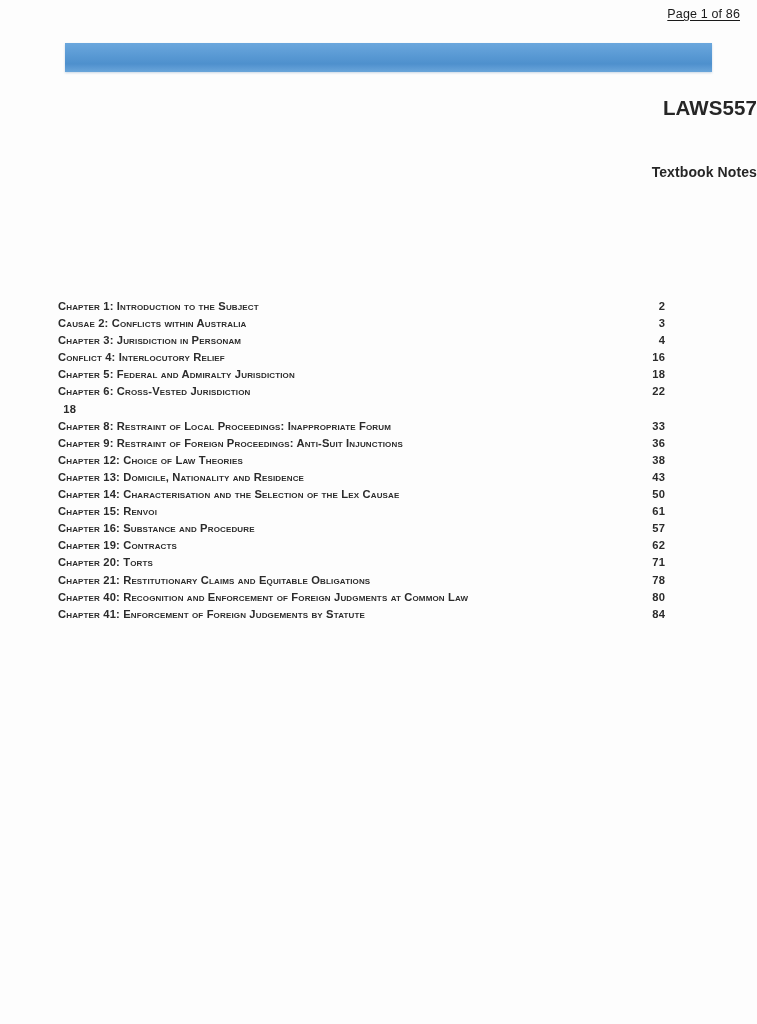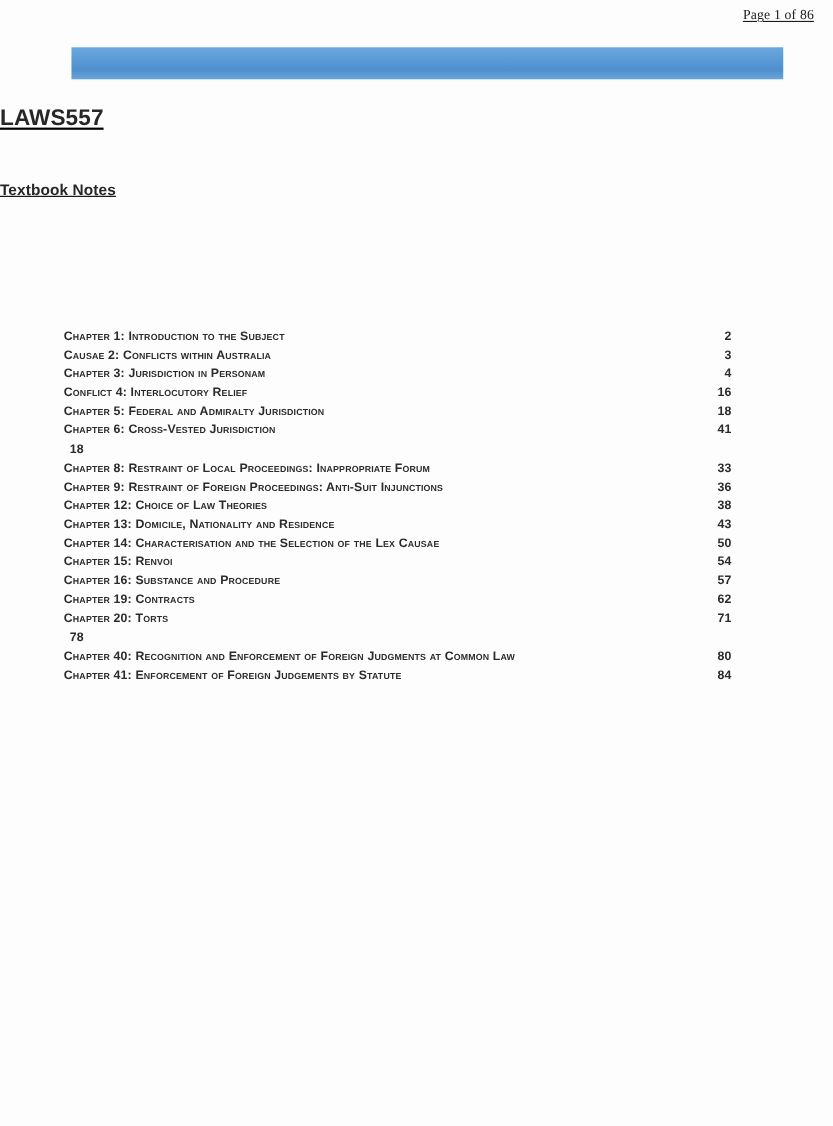--- a/index.html
+++ b/index.html
@@ -23,21 +23,21 @@
   }
 
   
   .page-header {
     position: absolute;
     top: 4px;
     right: 17px;
     text-align: right;
   }
   .page-header .header-text {
-    font-family: Liberation Serif, serif;
+    font-family: Liberation Sans, sans-serif;
     font-size: 12.5px;
     color: #1a1a1a;
     text-decoration: underline;
     text-underline-offset: 2px;
     letter-spacing: 0.15px;
   }
 
   
   .banner {
     position: absolute;
@@ -52,22 +52,21 @@
                 #6aa5da 100%);
     box-shadow: 0 1px 2px rgba(140,170,200,0.45);
   }
 
   
   .title-block {
     position: absolute;
     left: 0;
     top: 96px;
     width: 757px;
-    text-align: left;
-    text-decoration: underline;
+    text-align: right;
   }
   .doc-title {
     font-size: 20.5px;
     font-weight: bold;
     color: #262626;
     letter-spacing: 0.1px;
     line-height: 1.2;
   }
   .doc-subtitle {
     font-size: 20.5px;
@@ -150,21 +149,21 @@
       <div class="toc-row">
         <span class="toc-label">Conflict 4: Interlocutory Relief</span>
         <span class="toc-page">16</span>
       </div>
       <div class="toc-row">
         <span class="toc-label">Chapter 5: Federal and Admiralty Jurisdiction</span>
         <span class="toc-page">18</span>
       </div>
       <div class="toc-row">
         <span class="toc-label">Chapter 6: Cross-Vested Jurisdiction</span>
-        <span class="toc-page">41</span>
+        <span class="toc-page">22</span>
       </div>
       <div class="toc-row">
         <span class="toc-page">18</span>
       </div>
       <div class="toc-row">
         <span class="toc-label">Chapter 8: Restraint of Local Proceedings: Inappropriate Forum</span>
         <span class="toc-page">33</span>
       </div>
       <div class="toc-row">
         <span class="toc-label">Chapter 9: Restraint of Foreign Proceedings: Anti-Suit Injunctions</span>
@@ -177,35 +176,36 @@
       <div class="toc-row">
         <span class="toc-label">Chapter 13: Domicile, Nationality and Residence</span>
         <span class="toc-page">43</span>
       </div>
       <div class="toc-row">
         <span class="toc-label">Chapter 14: Characterisation and the Selection of the Lex Causae</span>
         <span class="toc-page">50</span>
       </div>
       <div class="toc-row">
         <span class="toc-label">Chapter 15: Renvoi</span>
-        <span class="toc-page">54</span>
+        <span class="toc-page">61</span>
       </div>
       <div class="toc-row">
         <span class="toc-label">Chapter 16: Substance and Procedure</span>
         <span class="toc-page">57</span>
       </div>
       <div class="toc-row">
         <span class="toc-label">Chapter 19: Contracts</span>
         <span class="toc-page">62</span>
       </div>
       <div class="toc-row">
         <span class="toc-label">Chapter 20: Torts</span>
         <span class="toc-page">71</span>
       </div>
       <div class="toc-row">
+        <span class="toc-label">Chapter 21: Restitutionary Claims and Equitable Obligations</span>
         <span class="toc-page">78</span>
       </div>
       <div class="toc-row">
         <span class="toc-label">Chapter 40: Recognition and Enforcement of Foreign Judgments at Common Law</span>
         <span class="toc-page">80</span>
       </div>
       <div class="toc-row">
         <span class="toc-label">Chapter 41: Enforcement of Foreign Judgements by Statute</span>
         <span class="toc-page">84</span>
       </div>

